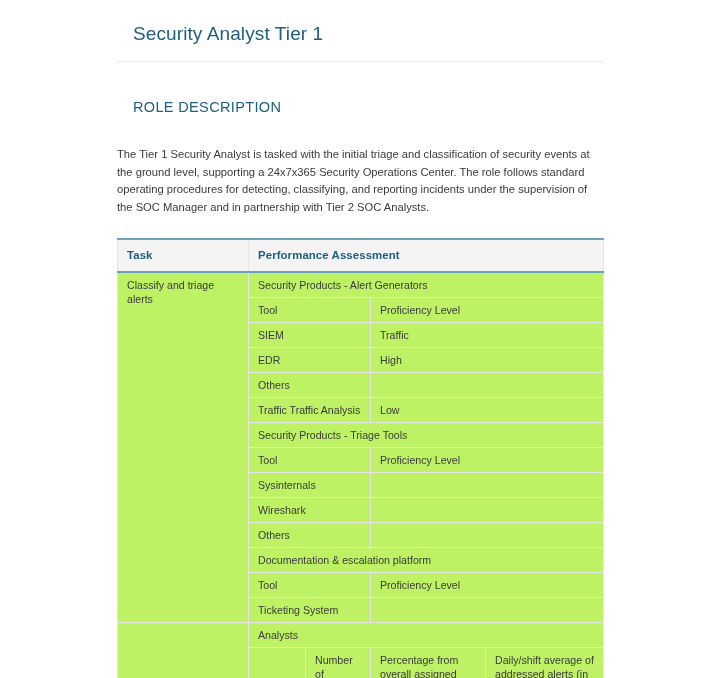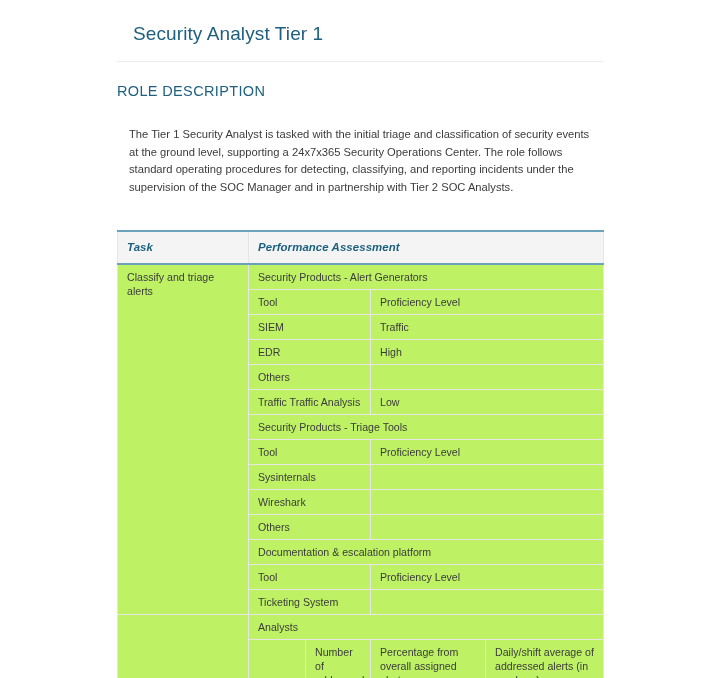--- a/index.html
+++ b/index.html
@@ -31,31 +31,31 @@
   .title-rule {
     border: 0;
     border-top: 1px solid #ececec;
     margin: 7px 0 0 0;
   }
   .section-heading {
     font-size: 14.5px;
     font-weight: 400;
     color: #1f6080;
     letter-spacing: 0.35px;
-    margin: 0;
+    margin: 16px;
     padding-top: 21px;
   }
   .section-heading.tmpl {
     padding-top: 25px;
   }
   .body-text {
     font-size: 11.2px;
     line-height: 17.5px;
     color: #3b3b3b;
-    margin: 12px;
+    margin: 0;
     padding-top: 15px;
     max-width: 480px;
   }
   .table-wrap {
     padding-top: 22px;
   }
   table.assessment {
     border-collapse: collapse;
     width: 486px;
     table-layout: fixed;
@@ -76,21 +76,20 @@
     background: #f4f4f4;
     color: #1b5f7e;
     font-weight: bold;
     font-size: 11.4px;
     border-top: 2px solid #6ba3bd;
     border-bottom: 2px solid #6ba3bd;
     border-left: 1px solid #e6e6e6;
     border-right: 1px solid #e6e6e6;
     padding: 8px 9px 9px 9px;
     letter-spacing: 0.1px;
-    font-style: italic;
   }
   td.task-cell {
     vertical-align: top;
   }
   td.spacer-cell {
     background: #ffffff;
   }
   .cap-head {
     padding-top: 6px;
     padding-bottom: 6px;

